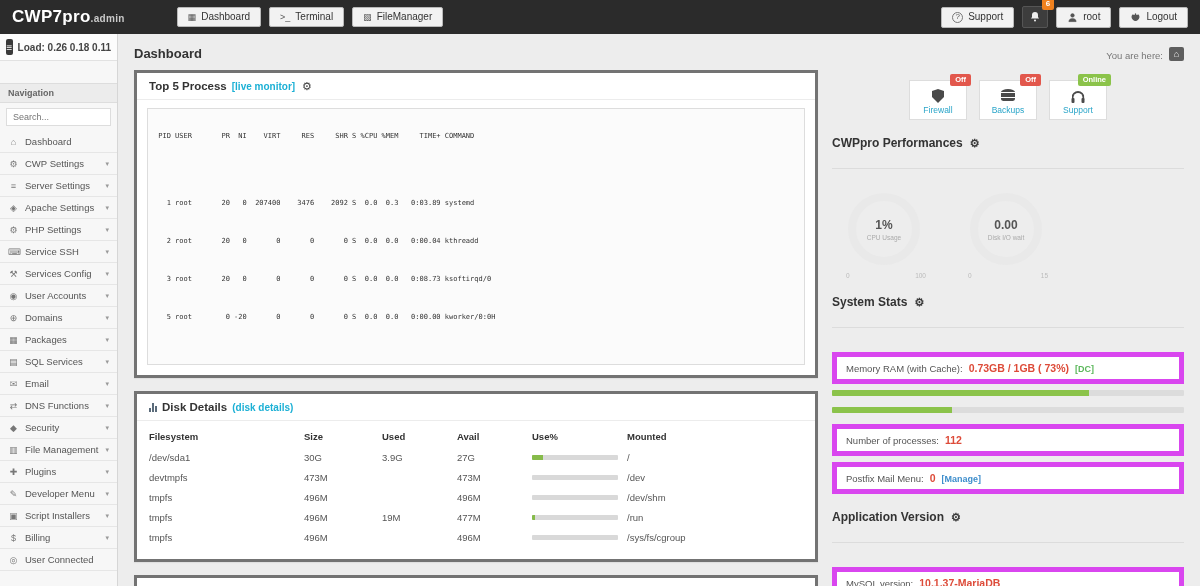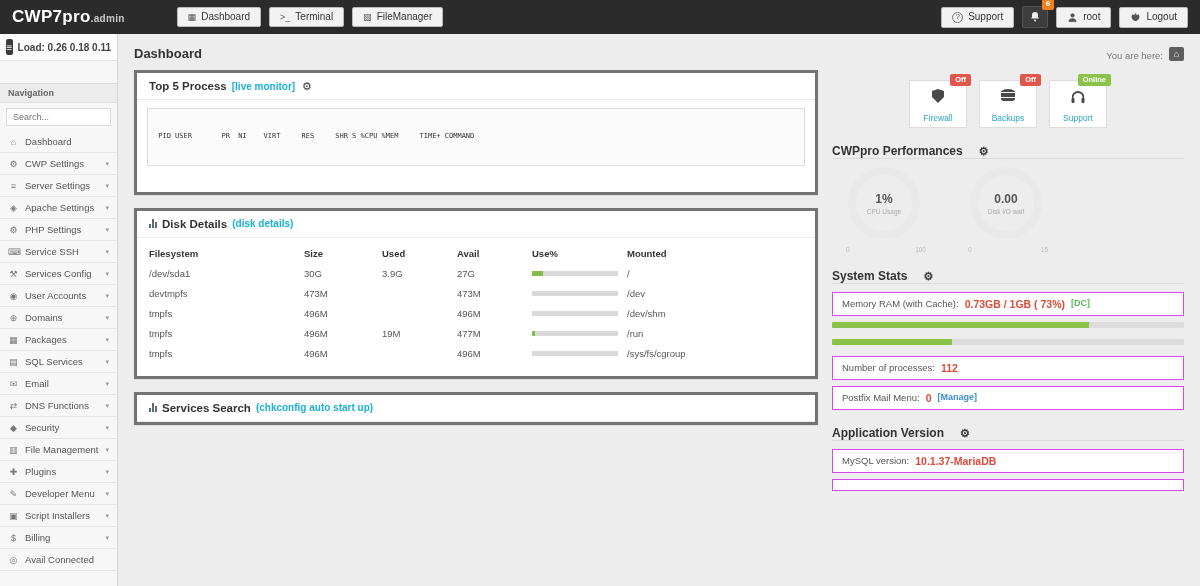--- a/index.html
+++ b/index.html
@@ -51,56 +51,56 @@
   .panel{background:#fff;border:3px solid #737373;box-shadow:0 1px 1px rgba(0,0,0,.05)}
   .panel-header{display:flex;align-items:center;gap:5px;padding:7px 12px;border-bottom:1px solid #ececec}
   .panel-title{font-size:11.5px;font-weight:bold;color:#333}
   .panel-link{font-size:10px;font-weight:bold;color:#1cb0d5}
   .gear{color:#3c3c3c;font-size:11px;margin-left:2px;cursor:pointer;line-height:1}
   .chart-ico{display:inline-flex;align-items:flex-end;gap:1px;height:9px}
   .chart-ico i{display:block;width:2px;background:#5a6b7a}
   .chart-ico i:nth-child(1){height:4px}.chart-ico i:nth-child(2){height:9px}.chart-ico i:nth-child(3){height:6px}
 
   
-  .terminal{margin:8px 10px 26px;border:1px solid #ddd;background:#fbfbfb;padding:4px 6px;font-family:"DejaVu Sans Mono",monospace;font-size:7px;line-height:9.5px;color:#333;white-space:pre;overflow:hidden}
+  .terminal{margin:8px 10px 10px;border:1px solid #ddd;background:#fbfbfb;padding:4px 6px;font-family:"DejaVu Sans Mono",monospace;font-size:7px;line-height:9.5px;color:#333;white-space:pre;overflow:hidden}
   .tline{white-space:pre}
 
   
   .disk-table{padding:4px 12px 12px;font-size:9.5px;color:#555}
   .disk-row{display:grid;grid-template-columns:155px 78px 75px 75px 95px 1fr;align-items:center;padding:4.5px 0}
   .disk-head{font-weight:bold;color:#333;padding:6px 0 5px}
   .bar-track{display:block;width:86px;height:5px;background:#d9d9d9;border-radius:1px;overflow:hidden}
   .bar-fill{display:block;height:100%;background:#86bb4a}
 
   
   .cards{display:flex;gap:12px;justify-content:center;margin:10px 0 2px}
-  .card{position:relative;width:58px;height:48px;background:#fff;border:1px solid #ddd;display:flex;flex-direction:column;align-items:center;justify-content:flex-end;padding-bottom:4px;cursor:pointer}
+  .card{position:relative;width:58px;height:40px;background:#fff;border:1px solid #ddd;display:flex;flex-direction:column;align-items:center;justify-content:flex-end;padding-bottom:4px;cursor:pointer}
   .card-badge{position:absolute;top:-7px;right:-5px;font-size:7.5px;font-weight:bold;color:#fff;padding:1px 5px;border-radius:2px;line-height:1.3}
   .card-badge.off{background:#e2574c}
   .card-badge.online{background:#8bc34a}
   .card-icon{position:absolute;top:8px;left:50%;transform:translateX(-50%)}
   .card-icon.shield{width:12px;height:14px;background:#4a4a4a;clip-path:polygon(50% 0,100% 14%,100% 58%,50% 100%,0 58%,0 14%)}
   .card-icon.backup{width:14px;height:13px;background:repeating-linear-gradient(to bottom,#4a4a4a 0 3.4px,#ffffff 3.4px 4.4px);border-radius:7px/3px}
   .card-icon.support{width:13px;height:9px;border:2.5px solid #4a4a4a;border-bottom:none;border-radius:8px 8px 0 0;margin-top:2px}
   .card-icon.support::before,.card-icon.support::after{content:"";position:absolute;bottom:-3px;width:3px;height:5px;background:#4a4a4a;border-radius:1px}
   .card-icon.support::before{left:-2px}
   .card-icon.support::after{right:-2px}
   .card-label{font-size:8.5px;color:#2aa5c9}
 
-  .rsection-title{display:flex;align-items:center;gap:14px;font-size:12px;font-weight:bold;color:#333;margin:16px 0 8px;padding-bottom:0;border-bottom:1px solid #dcdcdc}
+  .rsection-title{display:flex;align-items:center;gap:5px;font-size:12px;font-weight:bold;color:#333;margin:16px 0 24px;padding-bottom:18px;border-bottom:1px solid #dcdcdc}
 
   .gauges{display:flex;gap:30px;margin:4px 0 0 6px}
   .gauge{position:relative;width:92px;height:86px}
   .gauge-ring{width:72px;height:72px;margin:0 auto;border-radius:50%;border:8px solid #e9e9e9;display:flex;flex-direction:column;align-items:center;justify-content:center}
   .gauge-value{font-size:12px;font-weight:bold;color:#555}
   .gauge-label{font-size:6.5px;color:#aaa;margin-top:2px;white-space:nowrap}
   .gauge-min{position:absolute;bottom:0;left:8px;font-size:6.5px;color:#bbb}
   .gauge-max{position:absolute;bottom:0;right:4px;font-size:6.5px;color:#bbb}
 
-  .stat-row{background:#fff;border:1px solid #d946ef;padding:5px 9px;font-size:9.5px;color:#555;display:flex;align-items:flex-start;gap:6px;margin-bottom:6px;white-space:nowrap;overflow:hidden}
+  .stat-row{background:#fff;border:5px solid #d946ef;padding:5px 9px;font-size:9.5px;color:#555;display:flex;align-items:flex-end;gap:6px;margin-bottom:6px;white-space:nowrap;overflow:hidden}
   .stat-label{color:#555}
   .stat-value{color:#dd4b39;font-weight:bold;font-size:10.5px}
   .link-green{color:#5cb85c;font-weight:bold;font-size:9px}
   .link-blue{color:#3e8ecc;font-weight:bold;font-size:9px}
   .mem-bar{display:block;height:6px;background:#dcdcdc;border-radius:1px;margin:1px 0 11px;overflow:hidden}
   .mem-fill{display:block;height:100%;background:#8bc34a}
 </style>
 </head>
 <body>
 
@@ -276,21 +276,21 @@
           </div>
 
           <div class="menu-item">
             <span class="mi-icon">$</span>
             <span class="mi-label">Billing</span>
             <span class="mi-arrow">▾</span>
           </div>
 
           <div class="menu-item">
             <span class="mi-icon">◎</span>
-            <span class="mi-label">Avail Connected</span>
+            <span class="mi-label">User Connected</span>
             <span class="mi-arrow"></span>
           </div>
         </nav>
     </aside>
 
     <main class="main">
       <div class="main-header">
         <h1 class="page-title">Dashboard</h1>
         <div class="breadcrumb">
           <span>You are here:</span>
@@ -303,20 +303,31 @@
         <div class="col-left">
 
           <section class="panel">
             <div class="panel-header">
               <span class="panel-title">Top 5 Process</span>
               <a class="panel-link">[live monitor]</a>
               <span class="gear">⚙</span>
             </div>
             <div class="terminal">
               <div class="tline"> PID USER       PR  NI    VIRT     RES     SHR S %CPU %MEM     TIME+ COMMAND</div>
+              <div>
+                
+              
+                  <div class="tline">   1 root       20   0  207400    3476    2092 S  0.0  0.3   0:03.89 systemd</div>
+                
+                  <div class="tline">   2 root       20   0       0       0       0 S  0.0  0.0   0:00.04 kthreadd</div>
+                
+                  <div class="tline">   3 root       20   0       0       0       0 S  0.0  0.0   0:08.73 ksoftirqd/0</div>
+                
+                  <div class="tline">   5 root        0 -20       0       0       0 S  0.0  0.0   0:00.00 kworker/0:0H</div>
+                </div>
             </div>
           </section>
 
           <section class="panel">
             <div class="panel-header">
               <span class="chart-ico">
                   <i></i>
                   <i></i>
                   <i></i>
                 </span>

